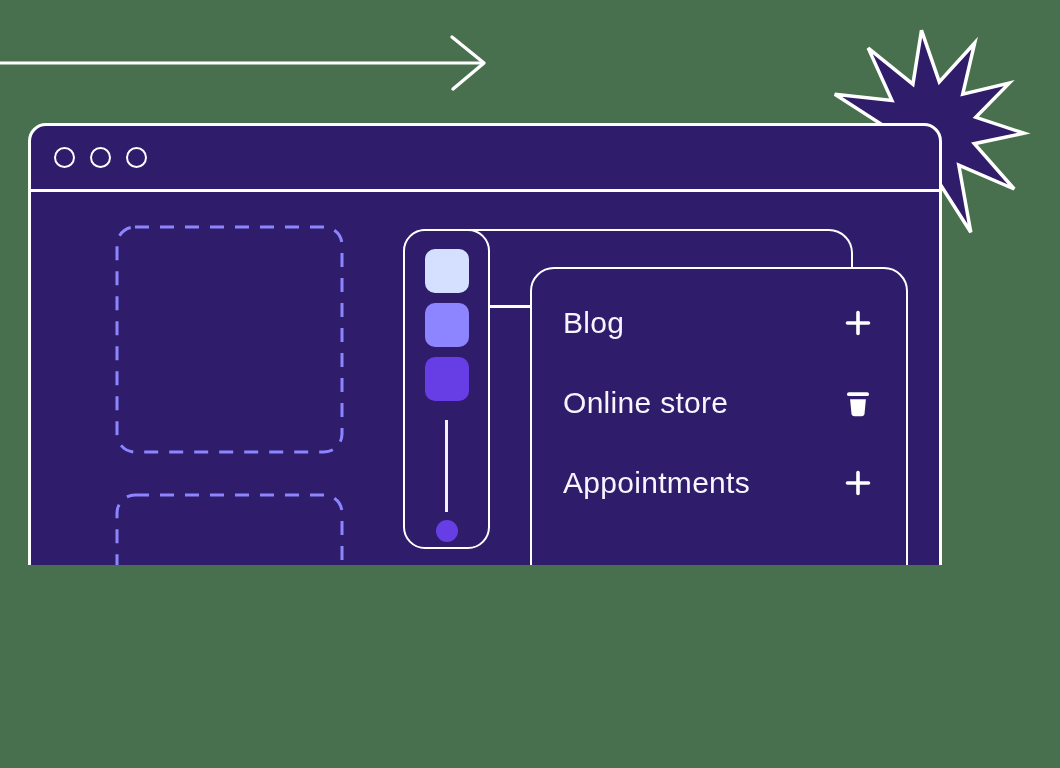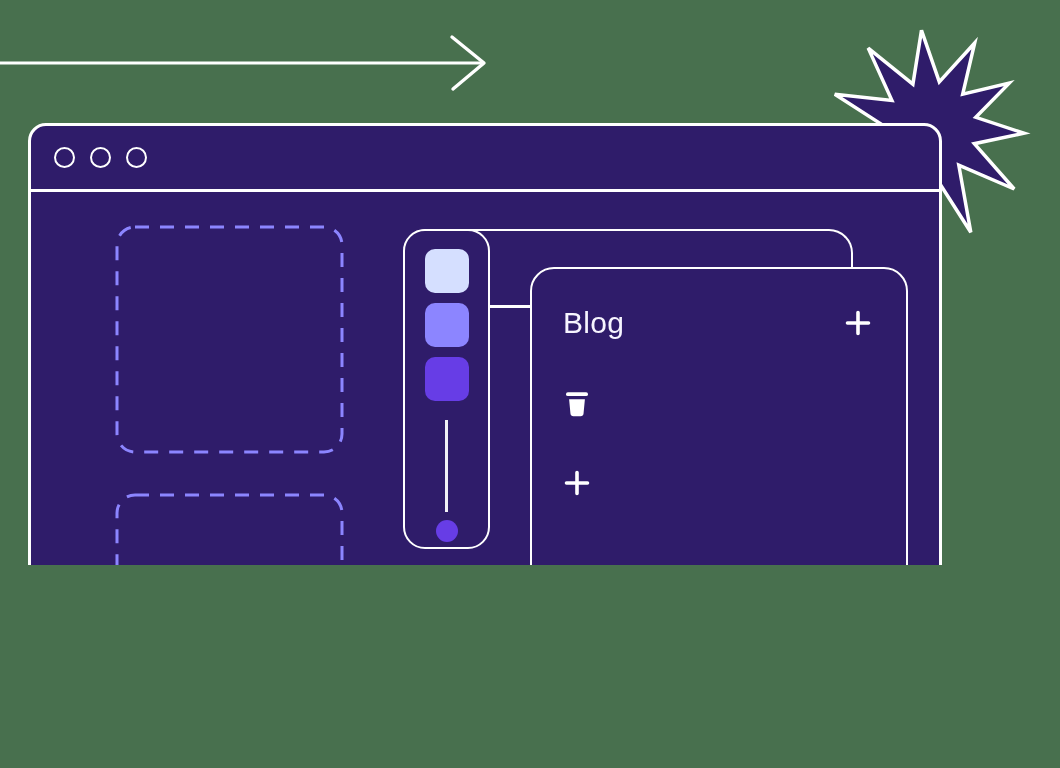--- a/index.html
+++ b/index.html
@@ -179,28 +179,30 @@
 
       <div class="menu-row">
             <span class="menu-label">Blog</span>
             <button class="icon-btn">
               <svg width="28" height="28" viewBox="0 0 28 28">
                 <path d="M14 3.5v21M3.5 14h21" stroke="#FFFFFF" stroke-width="3.6" stroke-linecap="round" fill="none"></path>
               </svg>
             </button>
           </div>
           <div class="menu-row">
+            <span class="menu-label">Online store</span>
             <button class="icon-btn">
               <svg width="28" height="30" viewBox="0 0 28 30" fill="#FFFFFF">
                 <rect x="3" y="4.3" width="22" height="3.8" rx="1.9"></rect>
                 <path d="M6.1 11.2 h15.8 l-1.35 14.3 a3 3 0 0 1 -3 2.7 h-7.1 a3 3 0 0 1 -3 -2.7 Z"></path>
               </svg>
             </button>
           </div>
           <div class="menu-row">
+            <span class="menu-label">Appointments</span>
             <button class="icon-btn">
               <svg width="28" height="28" viewBox="0 0 28 28">
                 <path d="M14 3.5v21M3.5 14h21" stroke="#FFFFFF" stroke-width="3.6" stroke-linecap="round" fill="none"></path>
               </svg>
             </button>
           </div>
         </div>
 
     </div>
   </div>

